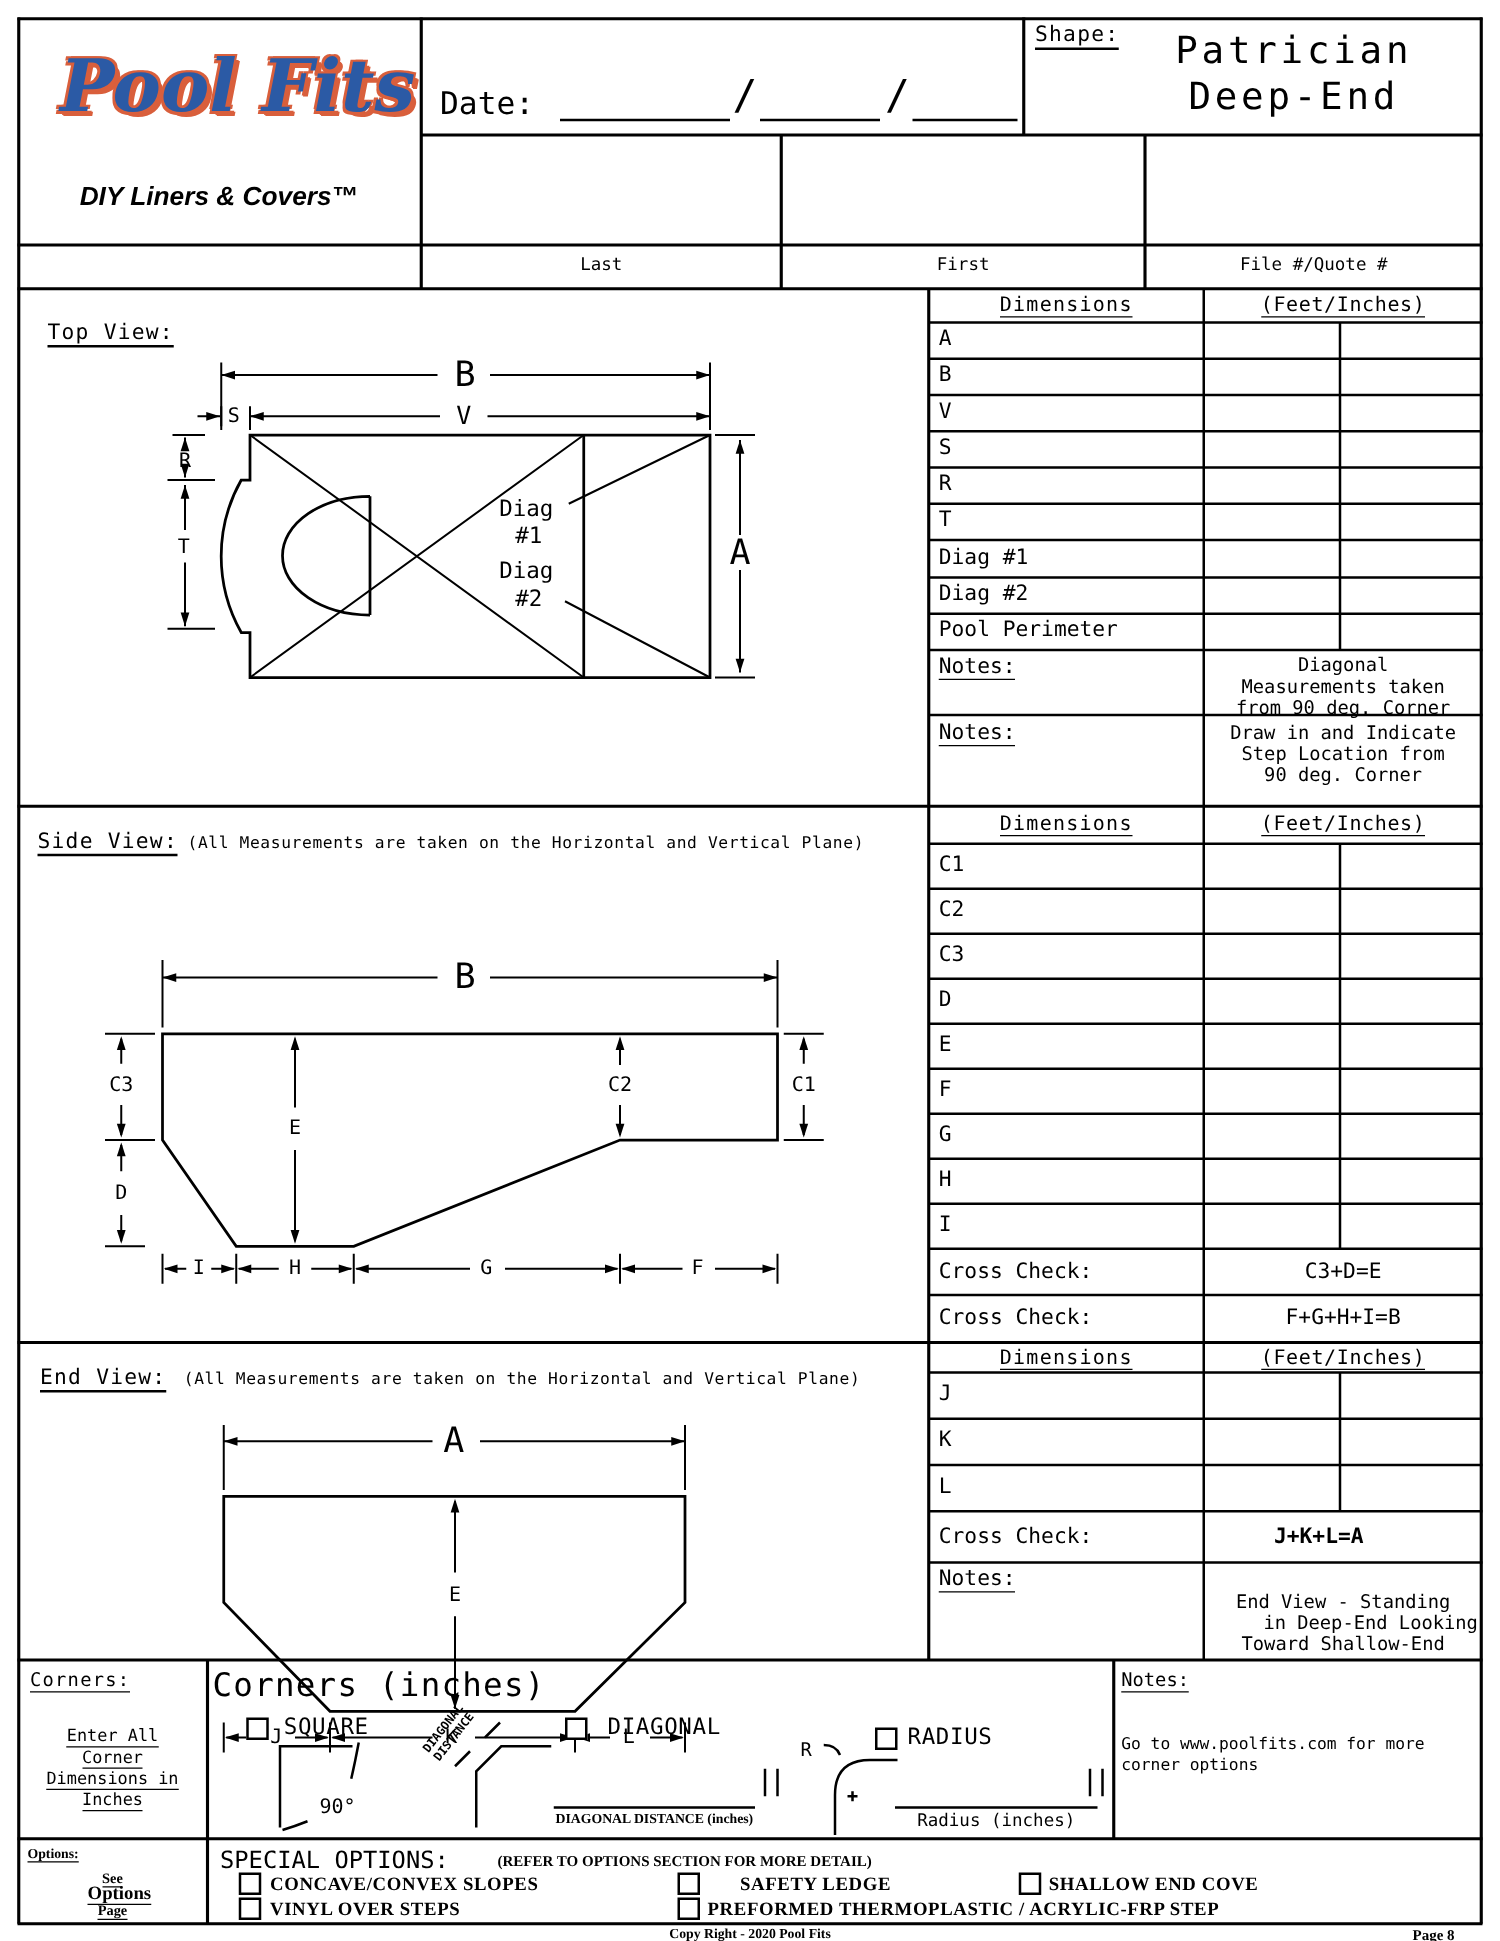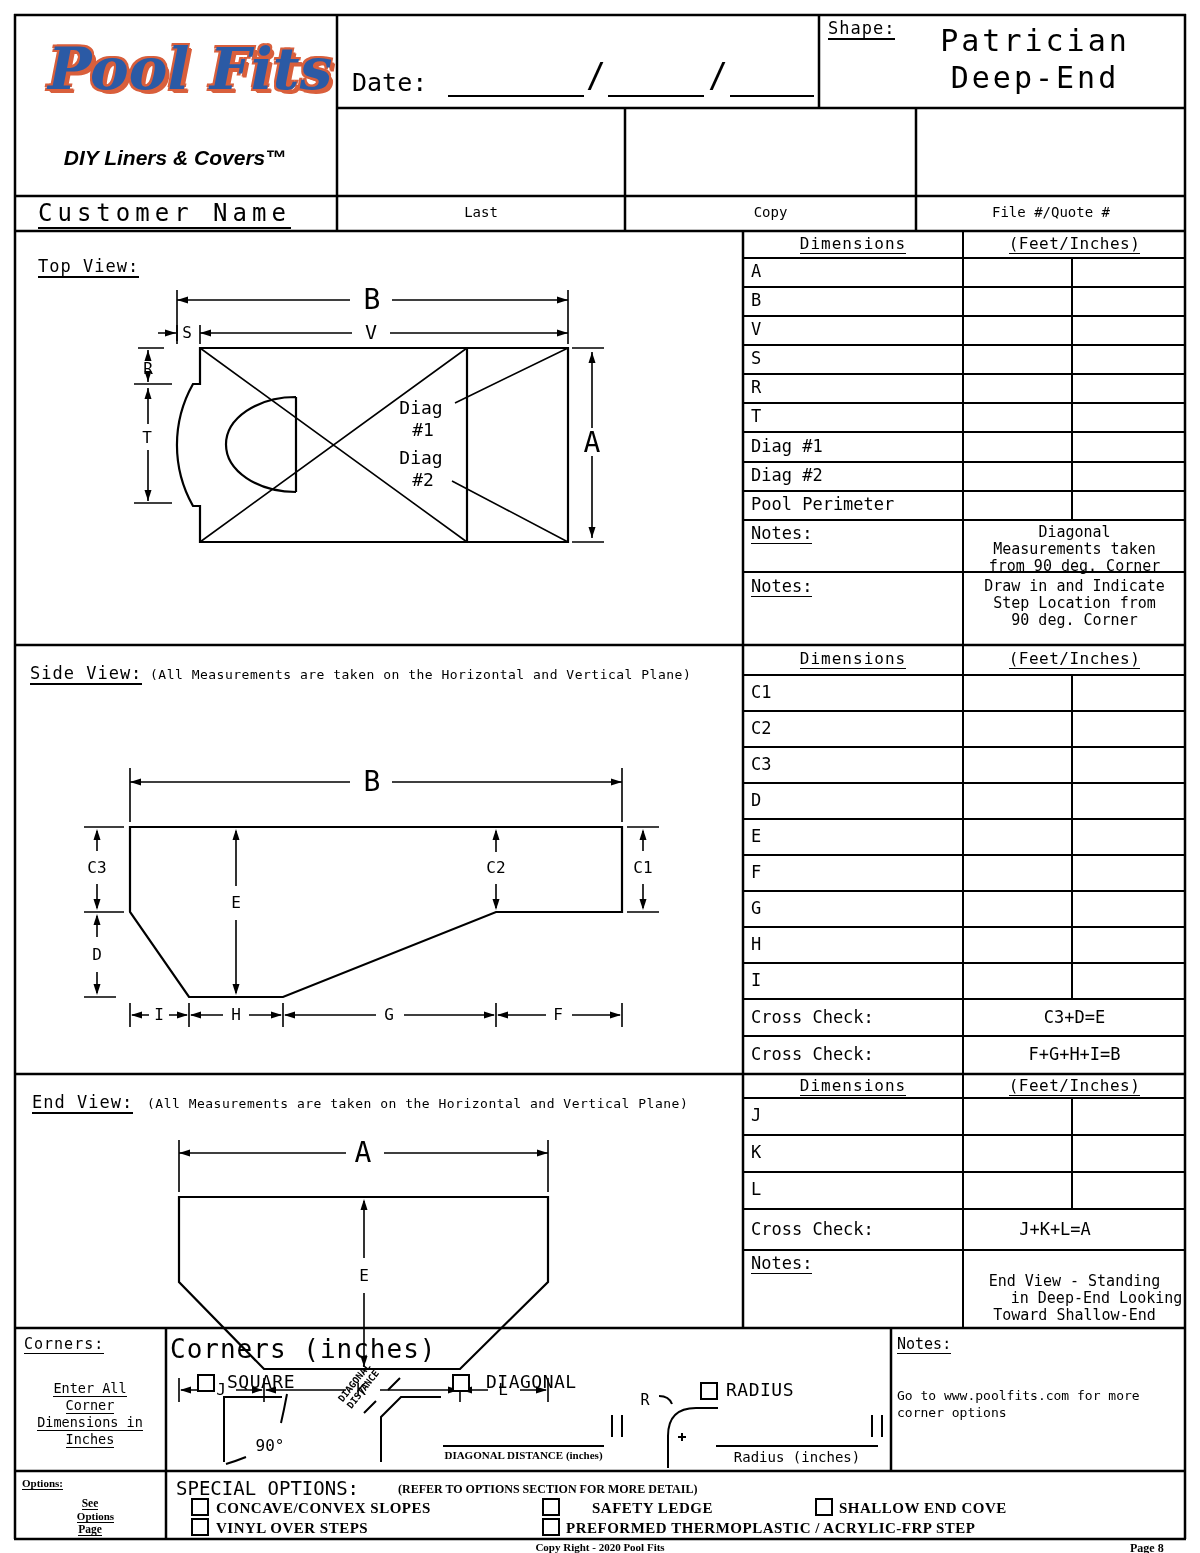--- a/index.html
+++ b/index.html
@@ -184,23 +184,22 @@
   <div class="abs ul" style="left:828px;top:18px;font-size:17px;letter-spacing:1px;">Shape:</div>
   <div class="abs ctr" style="left:905px;top:22px;width:260px;font-size:30px;letter-spacing:3px;line-height:37px;">
     <div>Patrician</div>
     <div>Deep-End</div>
   </div>
 
   <div class="vc" style="left:340px;top:111px;width:282px;height:82px;"></div>
   <div class="vc" style="left:628px;top:111px;width:285px;height:82px;"></div>
   <div class="vc" style="left:919px;top:111px;width:264px;height:82px;"></div>
 
-  <div class="abs ul" style="left:38px;top:199px;font-size:24px;letter-spacing:5px;">Customer Name</div>
   <div class="abs ctr" style="left:337px;top:204px;width:288px;font-size:14px;">Last</div>
-  <div class="abs ctr" style="left:625px;top:204px;width:291px;font-size:14px;">Copy</div>
+  <div class="abs ctr" style="left:625px;top:204px;width:291px;font-size:14px;">First</div>
   <div class="abs ctr" style="left:916px;top:204px;width:270px;font-size:14px;">File #/Quote #</div>
 
   <div class="abs ul" style="left:38px;top:256px;font-size:17px;letter-spacing:1px;">Top View:</div>
   <div class="abs ul" style="left:30px;top:663px;font-size:17px;letter-spacing:1px;">Side View:</div>
   <div class="abs" style="left:150px;top:667px;font-size:13px;letter-spacing:0.5px;">(All Measurements are taken on the Horizontal and Vertical Plane)</div>
   <div class="abs ul" style="left:32px;top:1092px;font-size:17px;letter-spacing:1px;">End View:</div>
   <div class="abs" style="left:147px;top:1096px;font-size:13px;letter-spacing:0.5px;">(All Measurements are taken on the Horizontal and Vertical Plane)</div>
 
   <div class="abs ctr" style="left:743px;top:234px;width:220px;"><span class="ul1" style="font-size:16px;letter-spacing:1px;">Dimensions</span></div>
   <div class="abs ctr" style="left:963px;top:234px;width:223px;"><span class="ul1" style="font-size:16px;letter-spacing:0.5px;">(Feet/Inches)</span></div>
@@ -289,21 +288,21 @@
   <div class="abs" style="left:751px;top:1179px;font-size:17px;">L</div>
 
   <div class="vc" style="left:965px;top:1100px;width:105px;height:33px;"></div>
     <div class="vc" style="left:1074px;top:1100px;width:109px;height:33px;"></div>
   <div class="vc" style="left:965px;top:1137px;width:105px;height:33px;"></div>
     <div class="vc" style="left:1074px;top:1137px;width:109px;height:33px;"></div>
   <div class="vc" style="left:965px;top:1174px;width:105px;height:33px;"></div>
     <div class="vc" style="left:1074px;top:1174px;width:109px;height:33px;"></div>
 
   <div class="abs" style="left:751px;top:1219px;font-size:17px;">Cross Check:</div>
-  <div class="abs ctr" style="left:963px;top:1219px;width:184px;font-size:17px;">J+K+L=A</div>
+  <div class="abs ctr" style="left:963px;top:1219px;width:184px;font-size:17px;font-weight:bold;">J+K+L=A</div>
 
   <div class="abs" style="left:751px;top:1253px;"><span class="ul1" style="font-size:17px;">Notes:</span></div>
   <div class="abs ctr" style="left:963px;top:1272px;width:223px;font-size:15px;">End View - Standing</div>
   <div class="abs ctr" style="left:963px;top:1289px;width:267px;font-size:15px;">in Deep-End Looking</div>
   <div class="abs ctr" style="left:963px;top:1306px;width:223px;font-size:15px;">Toward Shallow-End</div>
 
   <div class="abs" style="left:24px;top:1334px;"><span class="ul1" style="font-size:15px;letter-spacing:1px;">Corners:</span></div>
   <div class="abs ctr" style="left:14px;top:1378px;width:152px;"><span class="ul1" style="font-size:13.5px;">Enter All</span></div>
   <div class="abs ctr" style="left:14px;top:1395px;width:152px;"><span class="ul1" style="font-size:13.5px;">Corner</span></div>
   <div class="abs ctr" style="left:14px;top:1412px;width:152px;"><span class="ul1" style="font-size:13.5px;">Dimensions in</span></div>
@@ -321,21 +320,21 @@
   <div class="cb" style="left:700px;top:1382px;"></div>
   <div class="abs" style="left:726px;top:1379px;font-size:18px;letter-spacing:0.5px;">RADIUS</div>
   <div class="el ctr" style="left:716px;top:1445px;width:162px;font-size:14px;padding-top:2px;"><span>Radius (inches)</span></div>
 
   <div class="abs" style="left:897px;top:1334px;"><span class="ul1" style="font-size:15px;">Notes:</span></div>
   <div class="abs" style="left:897px;top:1388px;font-size:13px;">Go to www.poolfits.com for more</div>
   <div class="abs" style="left:897px;top:1405px;font-size:13px;">corner options</div>
 
   <div class="abs bs" style="left:22px;top:1473px;"><span class="ul1" style="font-size:11px;">Options:</span></div>
   <div class="abs ctr bs" style="left:14px;top:1493px;width:152px;"><span class="ul1" style="font-size:11.5px;">See</span></div>
-  <div class="abs ctr bs" style="left:14px;top:1506px;width:152px;"><span class="ul1" style="font-size:11px;margin-left:11px;">Options</span></div>
+  <div class="abs ctr bs" style="left:14px;top:1506px;width:152px;"><span class="ul1" style="font-size:15px;margin-left:11px;">Options</span></div>
   <div class="abs ctr bs" style="left:14px;top:1519px;width:152px;"><span class="ul1" style="font-size:11.5px;margin-top:44px;">Page</span></div>
 
   <div class="abs" style="left:176px;top:1477px;font-size:19px;">SPECIAL OPTIONS:</div>
   <div class="abs bs" style="left:398px;top:1482px;font-size:12px;">(REFER TO OPTIONS SECTION FOR MORE DETAIL)</div>
 
   <div class="cb" style="left:191px;top:1498px;"></div>
   <div class="abs bs" style="left:216px;top:1500px;font-size:15px;letter-spacing:0.5px;">CONCAVE/CONVEX SLOPES</div>
   <div class="cb" style="left:542px;top:1498px;"></div>
   <div class="abs bs" style="left:566px;top:1500px;font-size:15px;letter-spacing:0.5px;margin-left:26px;">SAFETY LEDGE</div>
   <div class="cb" style="left:815px;top:1498px;"></div>

